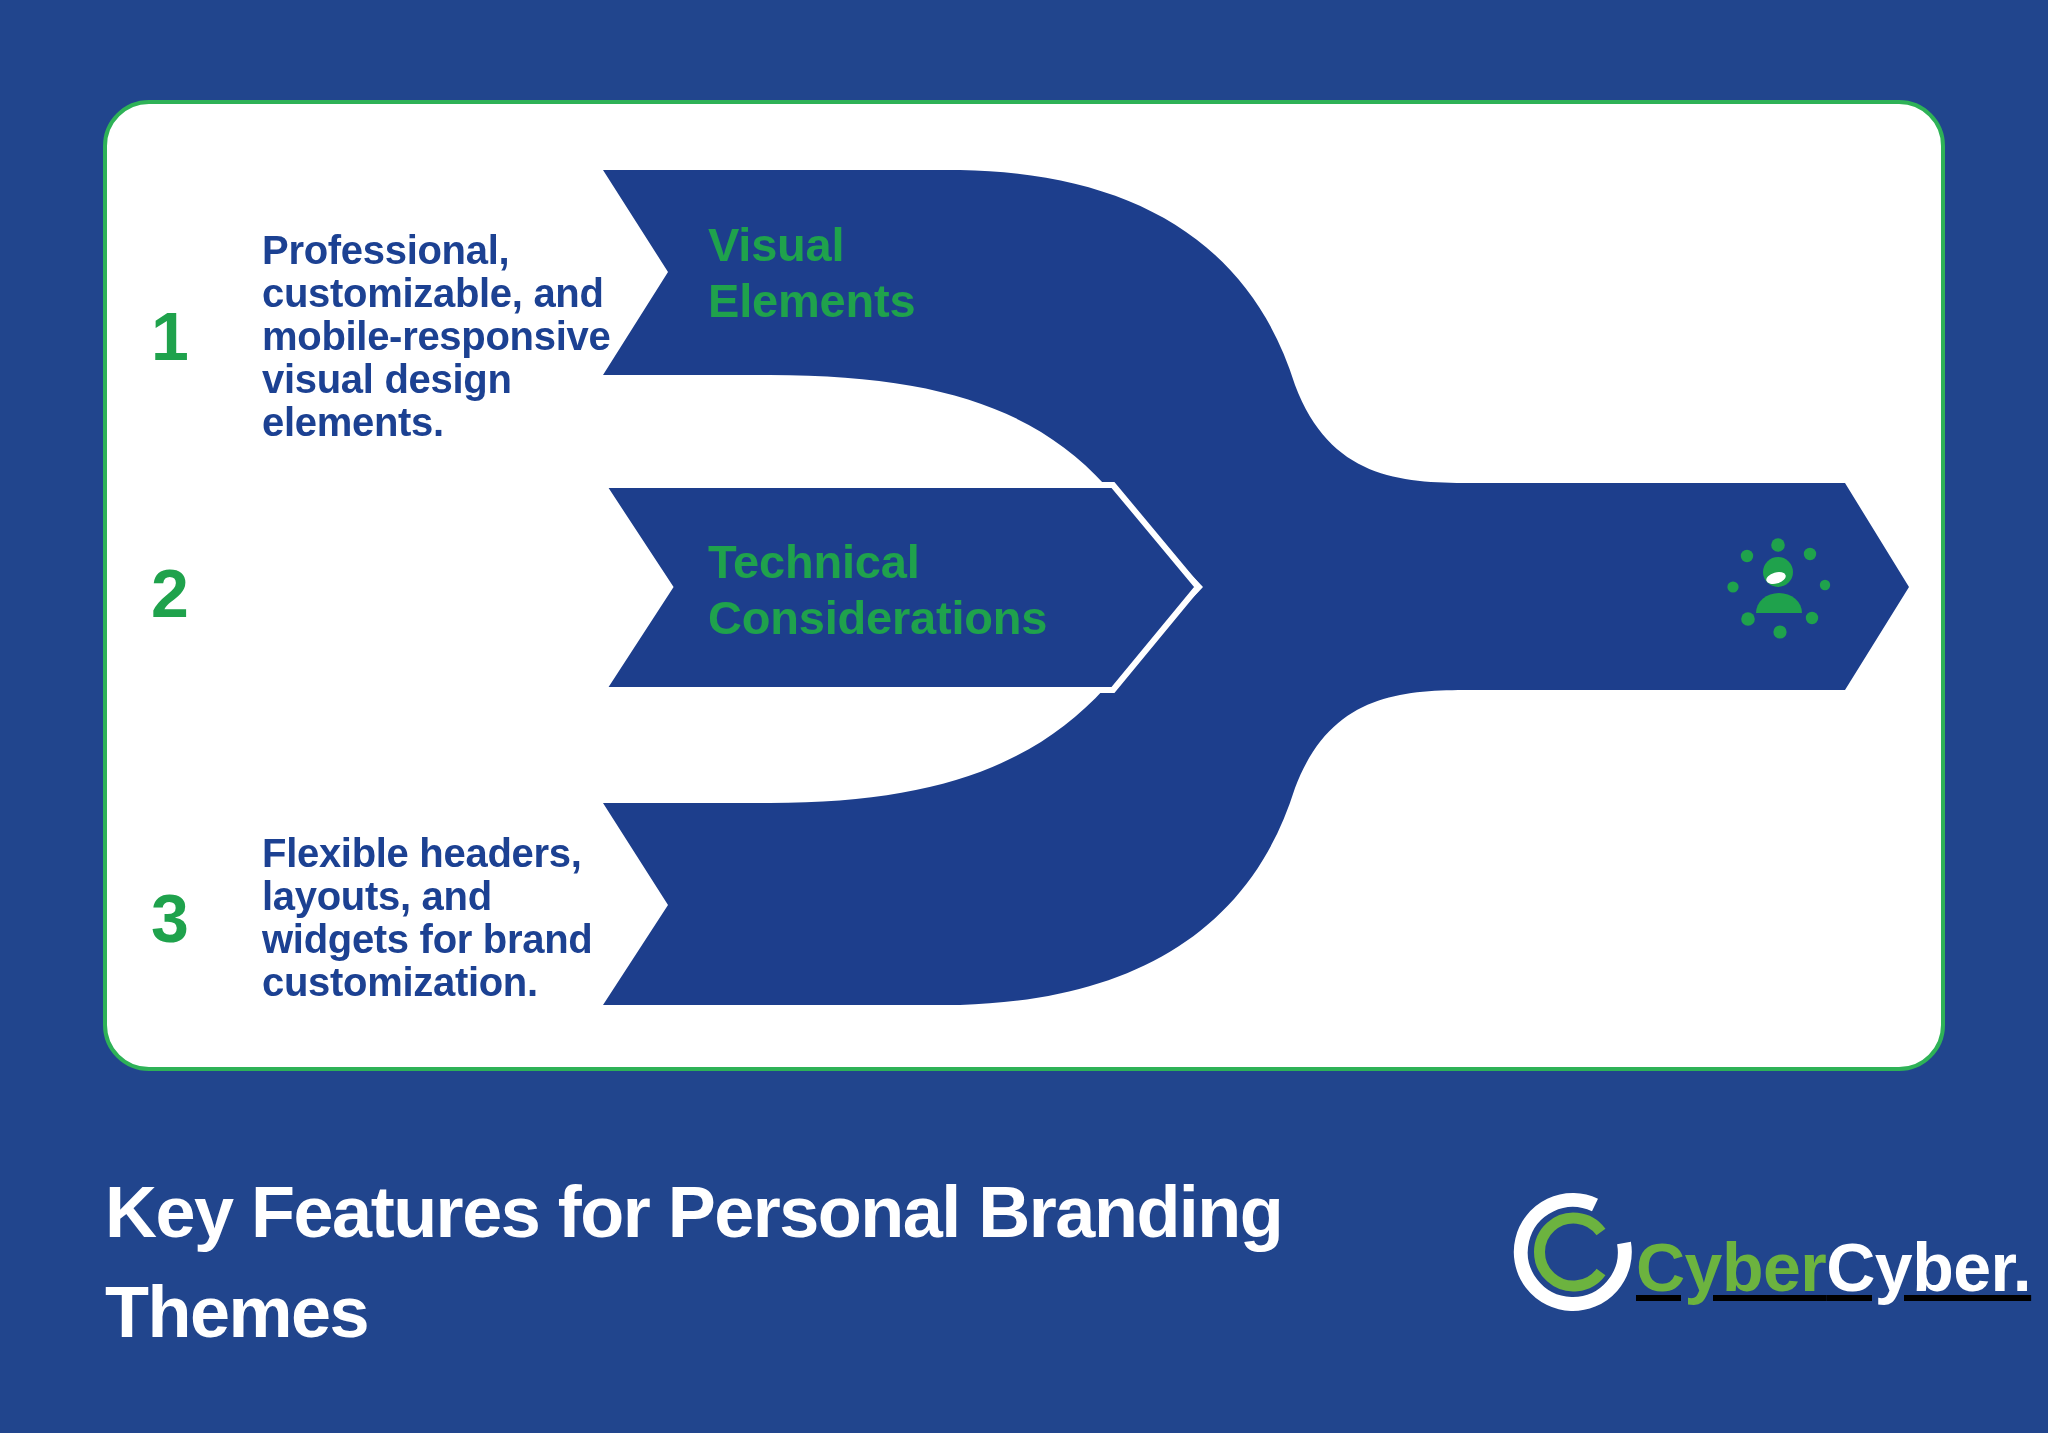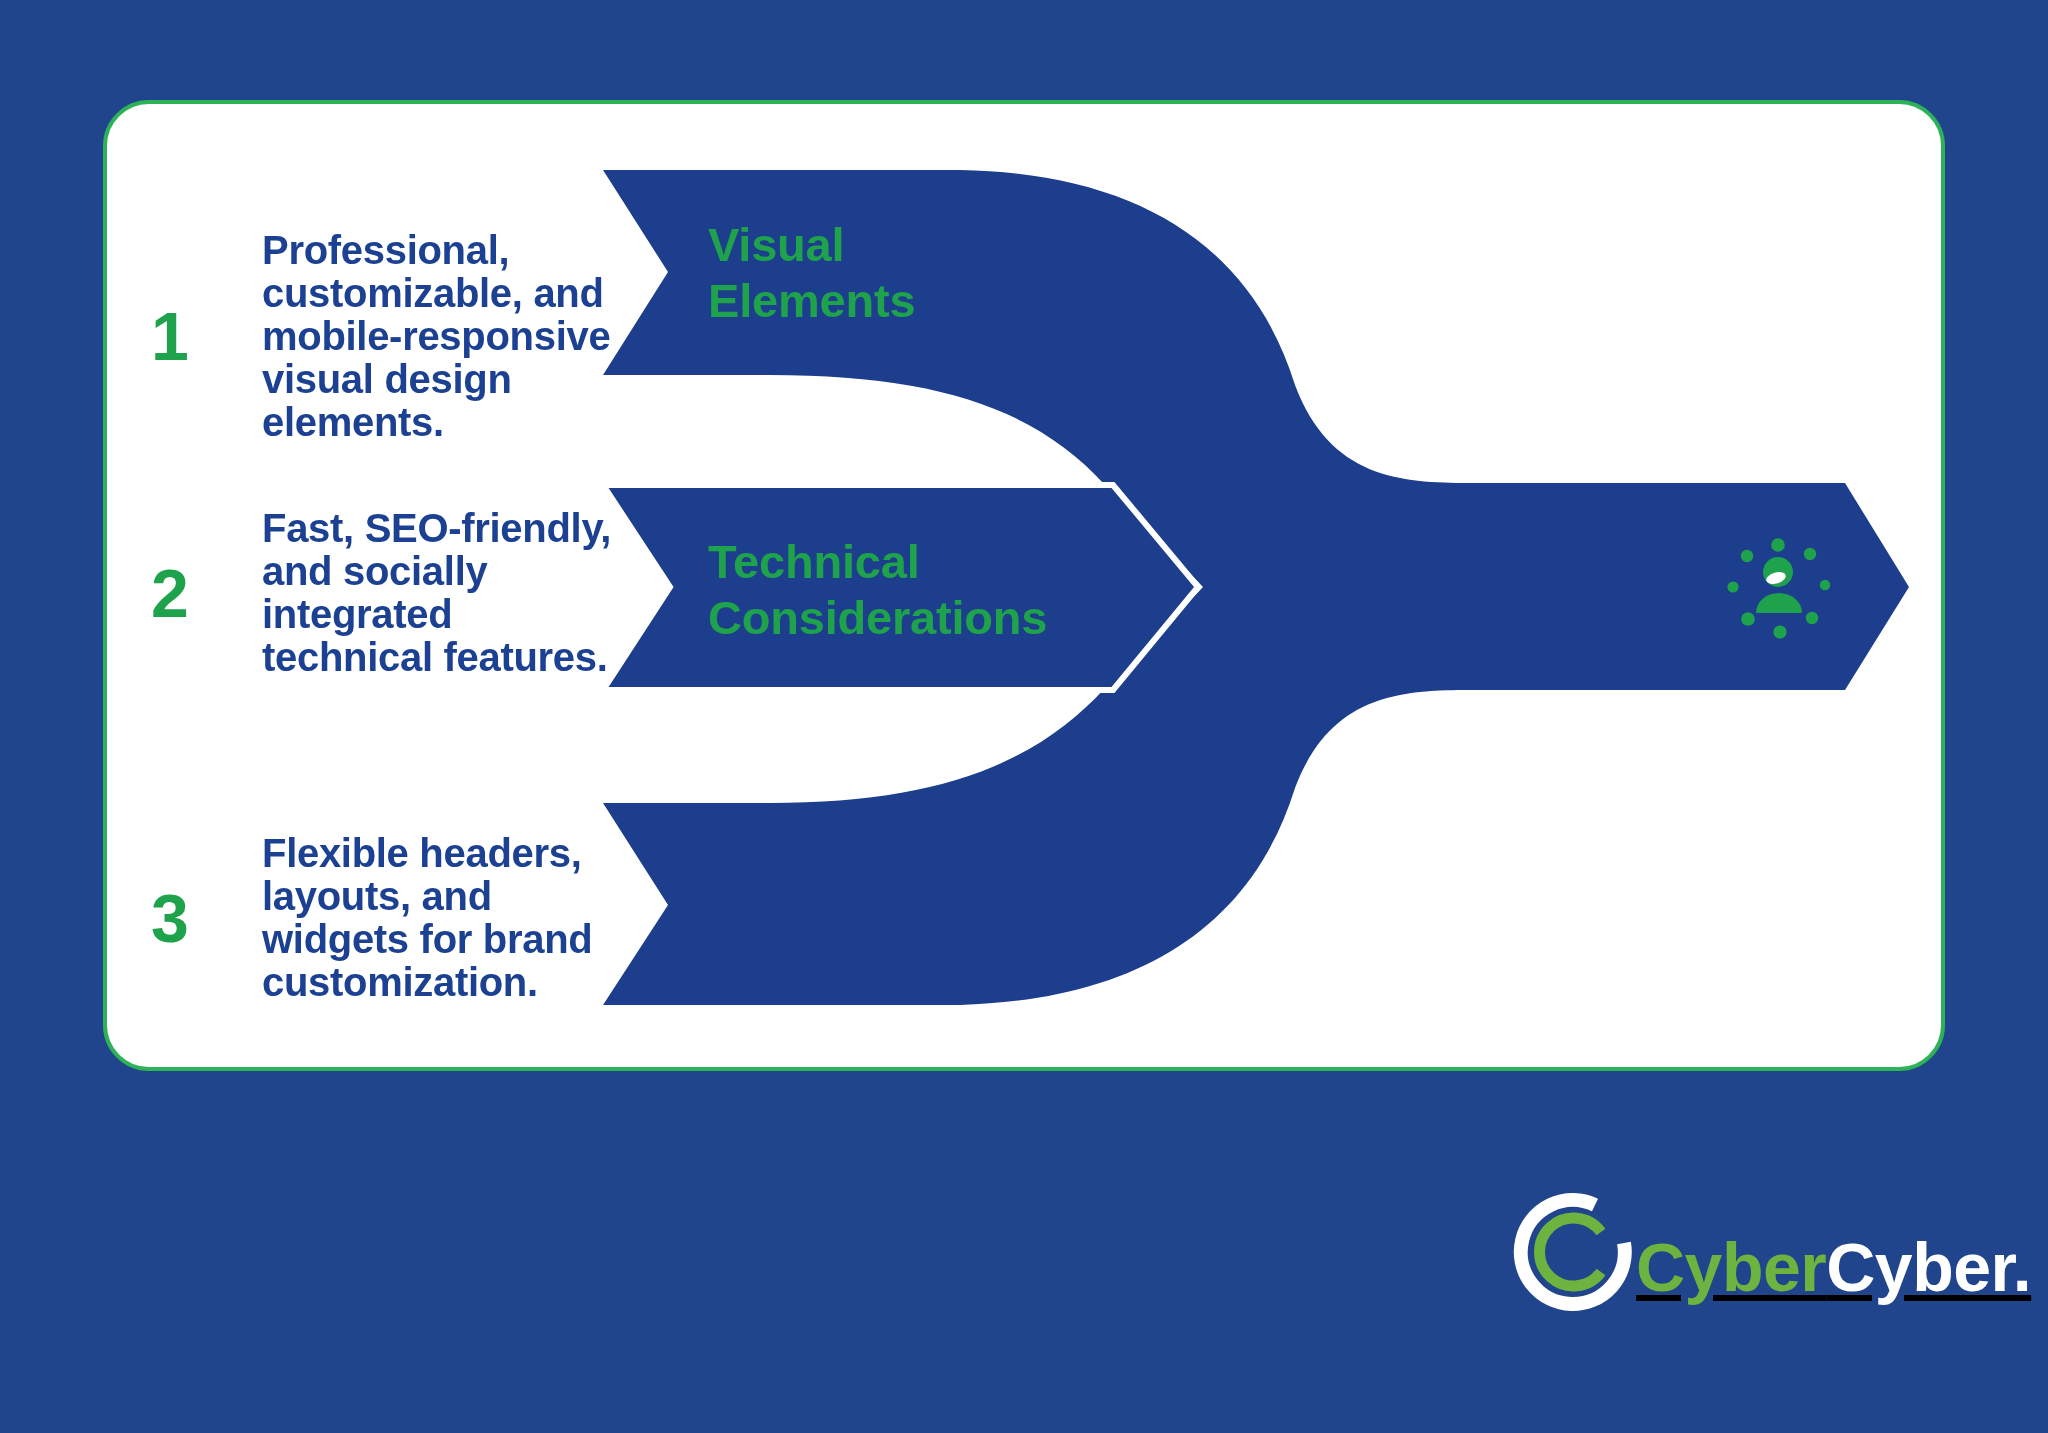--- a/index.html
+++ b/index.html
@@ -133,34 +133,32 @@
 
   <div class="num" style="top:336px">1</div>
   <div class="num" style="top:593px">2</div>
   <div class="num" style="top:918px">3</div>
 
   <div class="desc" style="top:336px">Professional,
 customizable, and
 mobile-responsive
 visual design
 elements.</div>
-  <div class="desc" style="top:593px">Fast, SEO-friendly,
-and socially
-integrated
-technical features.</div>
   <div class="desc" style="top:918px">Flexible headers,
 layouts, and
 widgets for brand
 customization.</div>
 
   <div class="band-label" style="top:534px">Technical
 Considerations</div>
   <div class="band-label" style="top:217px">Visual
 Elements</div>
 
 
+  <div class="title">Key Features for Personal Branding
+Themes</div>
 
   <div class="logo">
     <span class="cyber">Cyber</span>
       <span class="optik">Cyber.</span>
   </div>
 
 </div>
 
 </body></html>

